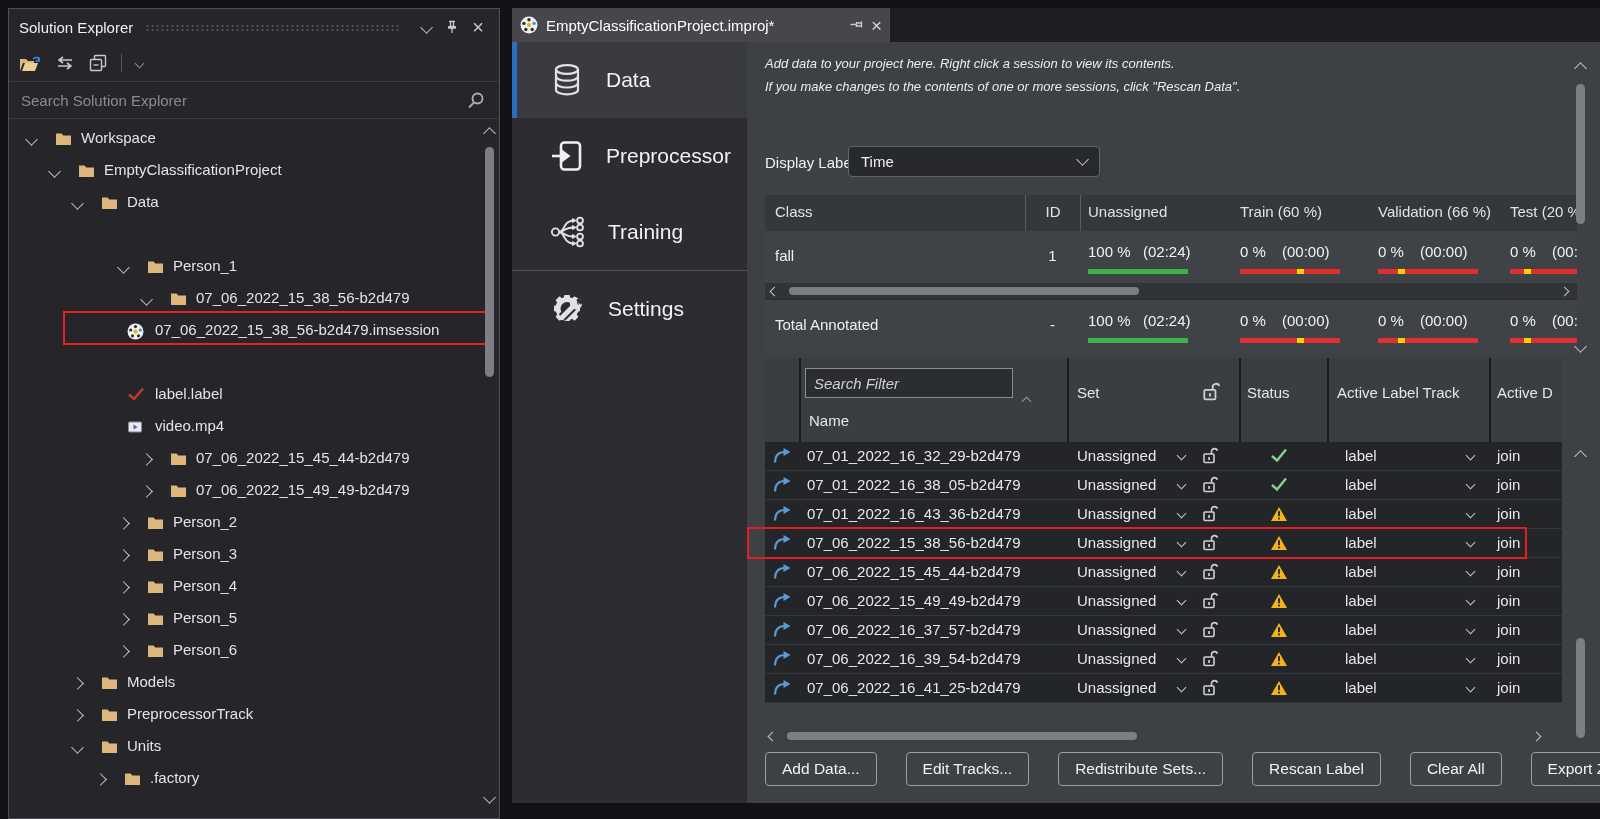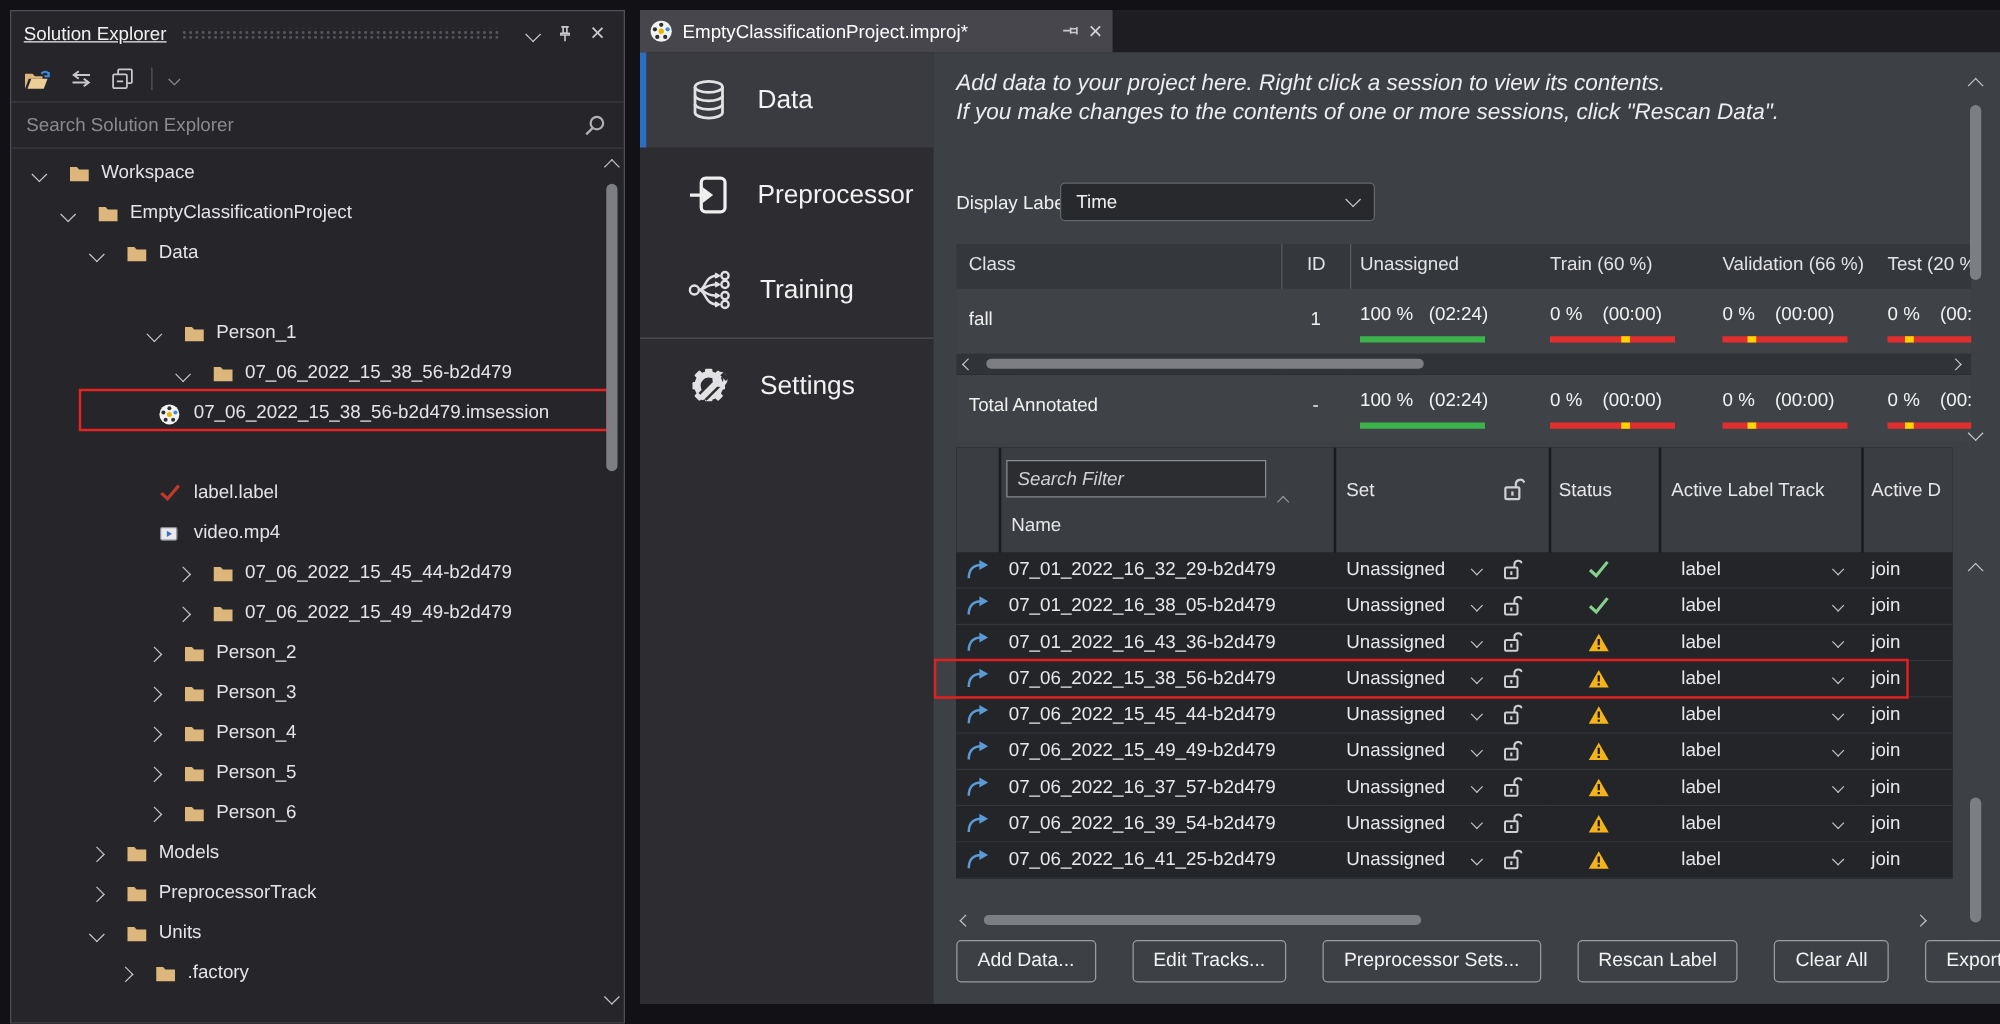--- a/index.html
+++ b/index.html
@@ -8,21 +8,21 @@
   .chev{display:inline-block;width:8px;height:8px;border-right:1.7px solid #c5c5c8;border-bottom:1.7px solid #c5c5c8;}
   .chev.down{transform:rotate(45deg);}
   .chev.right{transform:rotate(-45deg);}
   .chev.up{transform:rotate(-135deg);}
   .chev.left{transform:rotate(135deg);}
   .chev.sm{width:6px;height:6px;border-width:1.4px;}
   .thumb{position:absolute;background:#7d7d84;border-radius:5px;}
   
   #se{position:absolute;left:8px;top:8px;width:492px;height:811px;background:#26262a;border:1px solid #4e4e56;box-sizing:border-box;}
   #se-title{position:absolute;left:0;top:0;right:0;height:36px;display:flex;align-items:center;padding:0 10px;box-sizing:border-box;}
-  #se-title .t{color:#f0f0f0;font-size:15px;white-space:nowrap;text-decoration:underline;}
+  #se-title .t{color:#f0f0f0;font-size:15px;white-space:nowrap;}
   #se-title .dots{flex:1;height:8px;margin:0 12px;background-image:radial-gradient(circle,#56565c 1px,transparent 1.2px);background-size:5px 4px;background-position:0 1px;}
   .winbtn{width:22px;height:22px;display:flex;align-items:center;justify-content:center;margin-left:4px;color:#c9c9cd;}
   #se-toolbar{position:absolute;left:0;top:36px;right:0;height:36px;display:flex;align-items:center;padding-left:10px;gap:14px;}
   #se-toolbar .sep{width:1px;height:18px;background:#55555c;}
   #se-search{position:absolute;left:0;top:72px;right:0;height:36px;border-top:1px solid #3a3a40;border-bottom:1px solid #3a3a40;display:flex;align-items:center;}
   #se-search input{flex:1;background:transparent;border:none;outline:none;color:#9a9a9f;font-size:15px;padding-left:12px;font-family:"Liberation Sans",sans-serif;}
   #se-search input::placeholder{color:#8a8a8f;}
   #tree{position:absolute;left:0;top:112px;right:18px;bottom:0;overflow:hidden;}
   .trow{position:absolute;left:0;right:0;height:32px;display:flex;align-items:center;color:#e4e4e6;font-size:15px;white-space:nowrap;}
   .trow .tc{position:absolute;}
@@ -42,21 +42,21 @@
   #tabbar{position:absolute;left:0;top:0;right:0;height:34px;background:#1e1e22;}
   #tab{position:absolute;left:0;top:0;width:378px;height:34px;background:#46464c;display:flex;align-items:center;padding:0 8px;box-sizing:border-box;gap:8px;}
   #tab .title{color:#ffffff;font-size:15px;flex:1;white-space:nowrap;overflow:hidden;}
   #body{position:absolute;left:0;top:34px;right:0;bottom:0;}
   #nav{position:absolute;left:0;top:0;width:235px;bottom:0;background:#2c2c31;}
   .navitem{position:relative;height:76px;display:flex;align-items:center;gap:22px;padding-left:38px;color:#f2f2f2;font-size:21px;}
   .navitem.sel{background:#3a3a41;}
   .navitem.sel::before{content:"";position:absolute;left:0;top:0;bottom:0;width:5px;background:#2a6fc4;}
   .navitem.divider{border-top:1px solid #4f5255;}
   #content{position:absolute;left:235px;top:0;right:0;bottom:0;background:#3d4045;overflow:hidden;}
-  .desc{position:absolute;left:18px;font-style:italic;font-size:18px;color:#ededef;white-space:nowrap;}
+  .desc{position:absolute;left:18px;font-style:italic;font-size:13px;color:#ededef;white-space:nowrap;}
   #du-label{position:absolute;left:18px;top:112px;font-size:15px;color:#f0f0f0;}
   #du-select{position:absolute;left:101px;top:104px;width:252px;height:31px;background:#27292c;border:1px solid #62666b;border-radius:4px;box-sizing:border-box;display:flex;align-items:center;justify-content:space-between;padding:0 12px;color:#f0f0f0;font-size:15px;}
   
   #ctable{position:absolute;left:18px;top:153px;width:812px;height:201px;overflow:hidden;}
   #ct-head{position:absolute;left:0;top:0;width:940px;height:36px;background:#34373b;}
   .ct-col-line{position:absolute;top:0;height:158px;width:1px;background:#595c60;}
   .cth{position:absolute;top:8px;color:#e3e3e5;font-size:15px;white-space:nowrap;}
   .ct-row{position:absolute;left:0;width:940px;height:52px;background:#3f4247;}
   .ct-name{position:absolute;left:10px;top:16px;color:#f0f0f0;}
   .ct-id{position:absolute;left:260px;width:55px;top:16px;text-align:center;color:#f0f0f0;}
@@ -781,21 +781,21 @@
 
         <div id="vscroll2">
           <span class="chev up" style="position:absolute;left:2px;top:10px;"></span>
           <div class="thumb" style="left:2px;top:196px;width:9px;height:100px;"></div>
           <span class="chev down" style="position:absolute;left:2px;top:306px;"></span>
         </div>
 
         <div id="btnrow">
           <button>Add Data...</button>
           <button>Edit Tracks...</button>
-          <button>Preprocessor Sets...</button>
+          <button>Redistribute Sets...</button>
           <button>Rescan Label</button>
           <button>Clear All</button>
           <button>Export Zip...</button>
         </div>
       </div>
     </div>
   </div>
 </div>
 
 </body></html>

